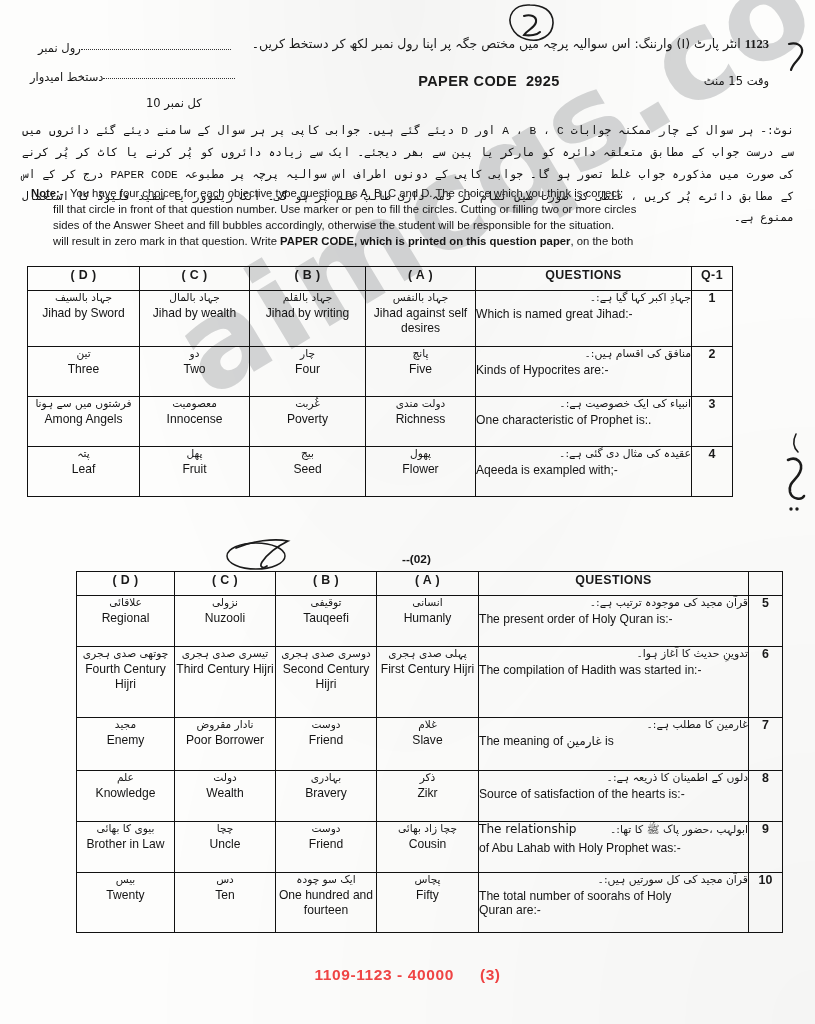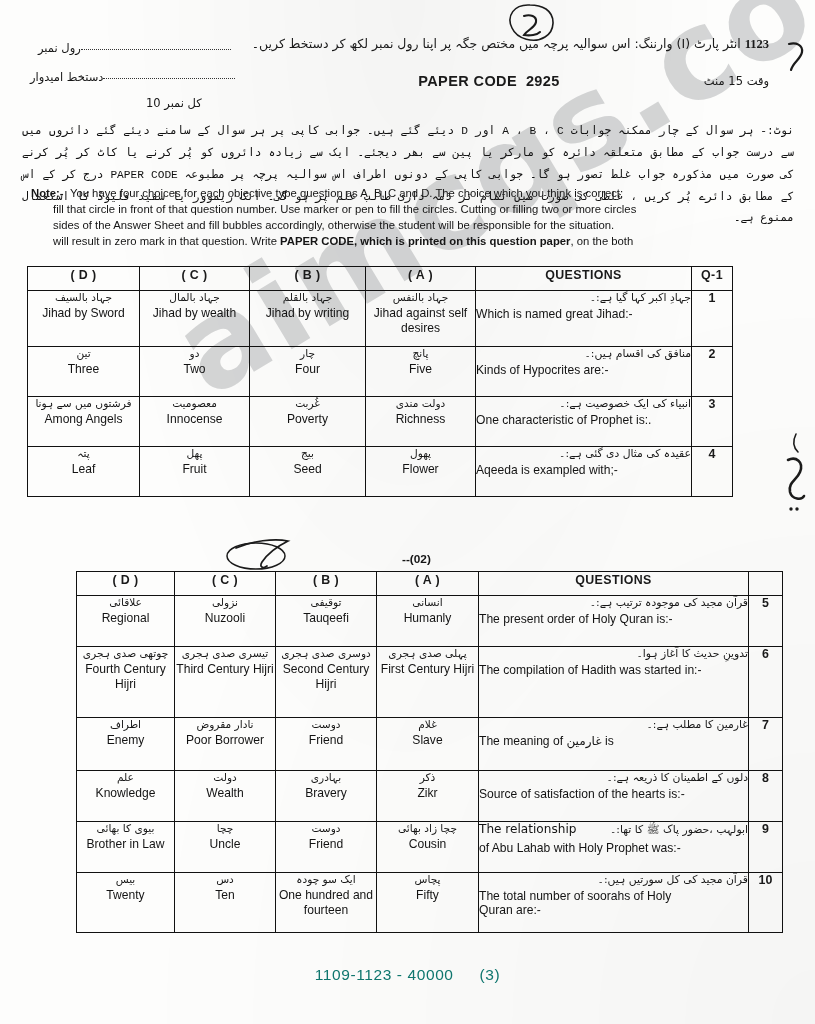--- a/index.html
+++ b/index.html
@@ -235,23 +235,23 @@
     color: #141414;
   }
   #page-mark-02 { left: 402px; top: 552px; }
 
   .footer-code {
     position: absolute;
     left: 0; right: 0;
     top: 966px;
     text-align: center;
     font-size: 15.5px;
-    font-weight: 400;
+    font-weight: 700;
     letter-spacing: 0.6px;
-    color: #0f766e;
+    color: #ef4444;
   }
   .footer-code .paren { margin-left: 26px; }
 
   
   .hw {
     position: absolute;
     pointer-events: none;
   }
   #hw-circle-2 { left: 222px; top: 536px; width: 72px; height: 36px; }
   #hw-margin-top { left: 784px; top: 40px; width: 26px; height: 34px; }
@@ -496,21 +496,21 @@
           </td>
         <td class="qcell">
             <span class="ur">تدوینِ حدیث کا آغاز ہوا۔</span>
             <span class="en">The compilation of Hadith was started in:-</span>
           </td>
         <td class="num">6</td>
       </tr>
 
       <tr style="height:53px">
         <td class="opt">
-            <span class="ur">اطراف</span>
+            <span class="ur">مجید</span>
             <span class="en">Enemy</span>
           </td>
         <td class="opt">
             <span class="ur">نادار مقروض</span>
             <span class="en">Poor Borrower</span>
           </td>
         <td class="opt">
             <span class="ur">دوست</span>
             <span class="en">Friend</span>
           </td>

